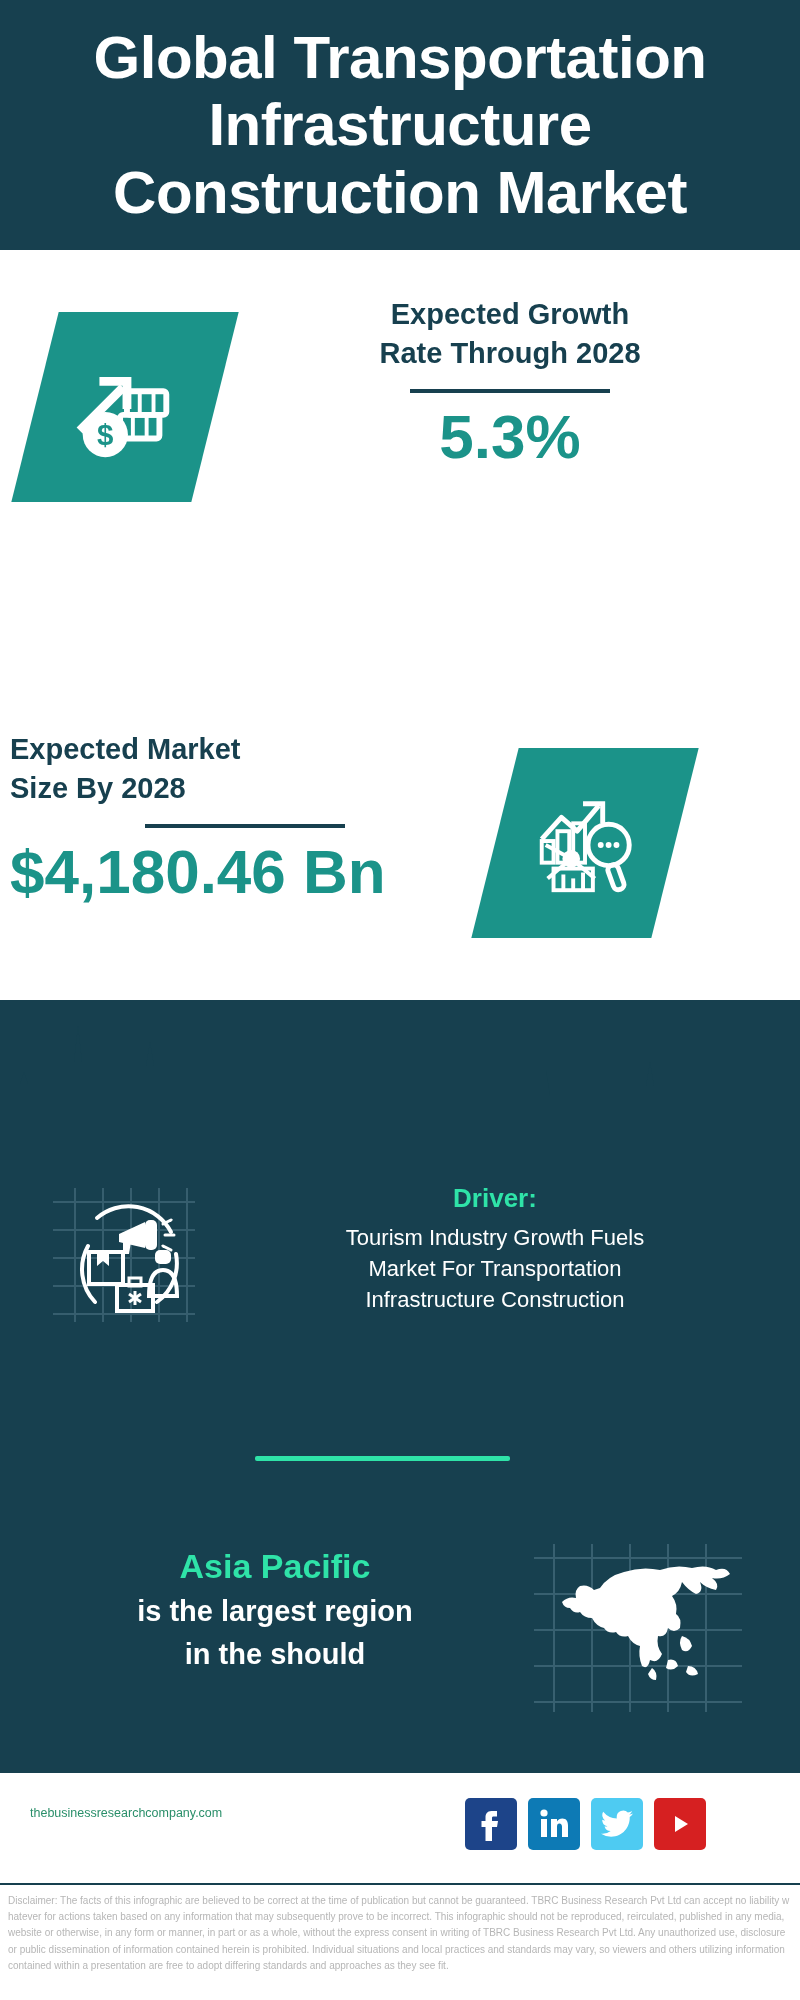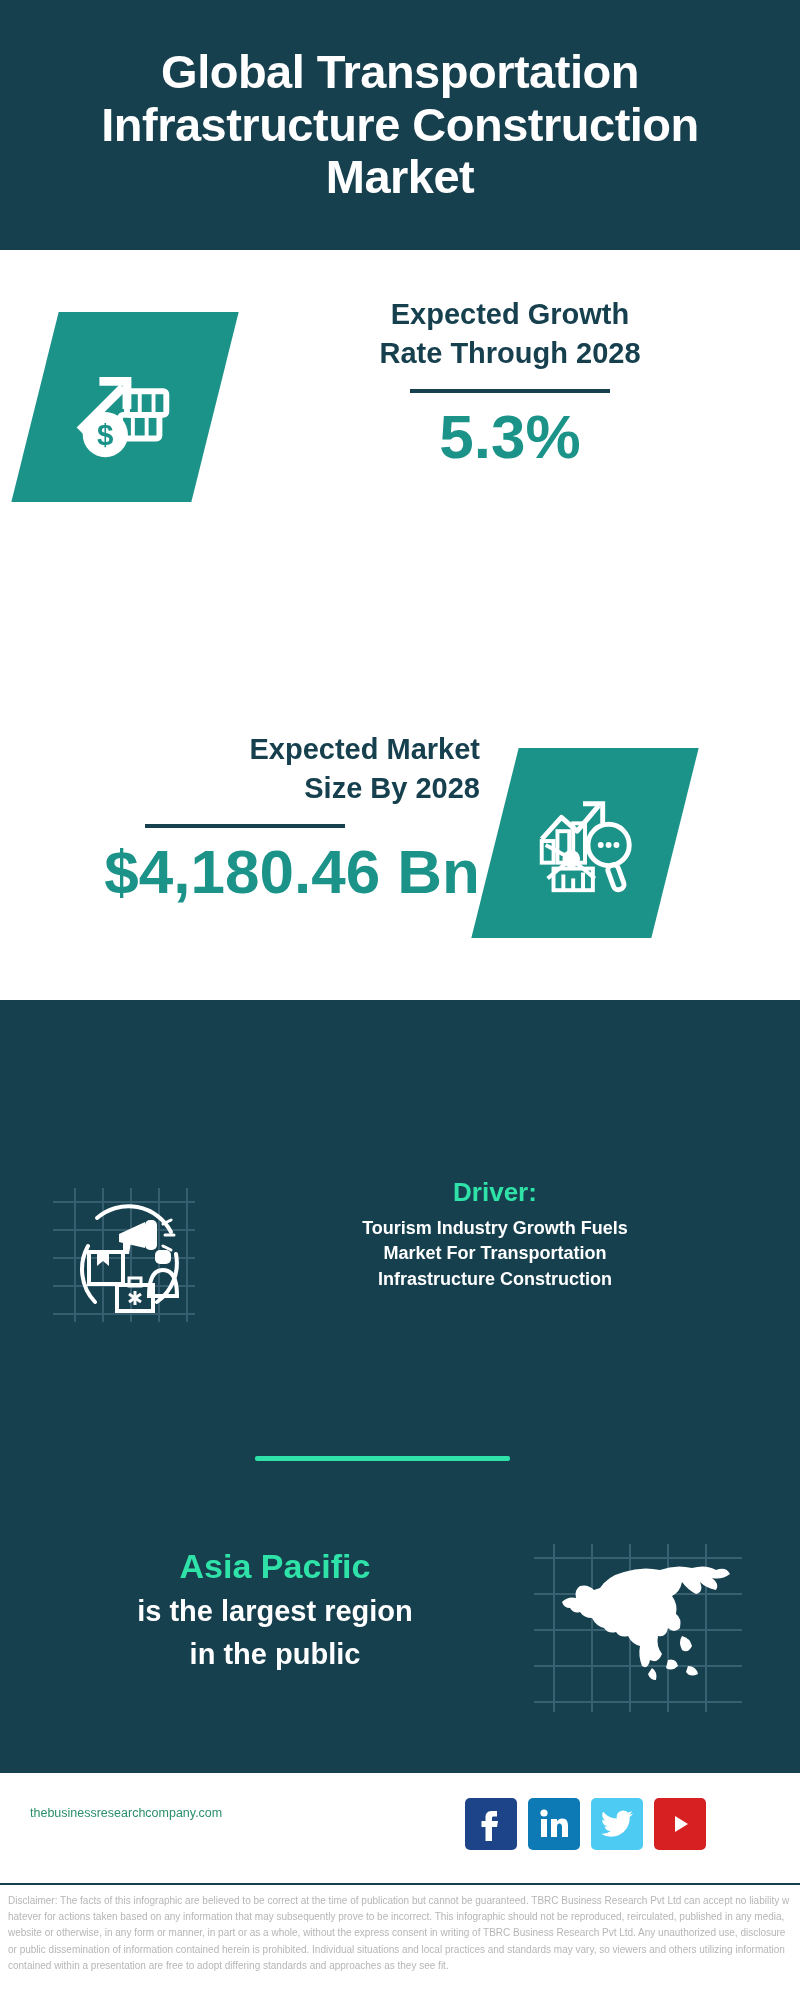--- a/index.html
+++ b/index.html
@@ -13,21 +13,21 @@
   .page{width:800px;height:2000px;position:relative;overflow:hidden;background:#fff;}
 
   
   .header{
     position:absolute;left:0;top:0;width:800px;height:250px;
     background:#17404f;
     display:flex;align-items:center;justify-content:center;
   }
   .header-title{
     color:#ffffff;
-    font-size:47px;
+    font-size:60px;
     font-weight:bold;
     line-height:1.12;
     text-align:center;
     letter-spacing:-0.5px;
     width:720px;
     padding:0 20px;
     box-sizing:border-box;
   }
 
   
@@ -61,47 +61,47 @@
   .stat2{position:absolute;left:0;top:690px;width:800px;height:310px;}
   .para-right{
     left:495px;top:58px;width:180px;height:190px;
     transform:skewX(-14deg);
   }
   .icon-wrap-r{
     position:absolute;left:495px;top:58px;width:180px;height:190px;
     display:flex;align-items:center;justify-content:center;
   }
   .stat2-text{
-    position:absolute;left:10px;top:40px;width:470px;text-align:right;
+    position:absolute;left:10px;top:40px;width:470px;text-align:left;
   }
 
   
   .darkpanel{
     position:absolute;left:0;top:1000px;width:800px;height:770px;
     background:#17404f;
   }
   .skyline{
     position:absolute;left:0;top:1000px;width:800px;height:140px;
   }
   .skyline svg{display:block;}
 
   
   .driver-sec{position:absolute;left:0;top:1160px;width:800px;height:250px;}
   .driver-icon{
     position:absolute;left:45px;top:20px;width:150px;height:150px;
   }
   .driver-text{
-    position:absolute;left:215px;top:16px;width:560px;text-align:center;
+    position:absolute;left:215px;top:22px;width:560px;text-align:center;
   }
   .driver-heading{
     color:#2fe3a8;font-size:26px;font-weight:bold;line-height:1.3;
     margin-bottom:6px;
   }
   .driver-body{
-    color:#ffffff;font-size:18px;font-weight:bold;line-height:1.42;
+    color:#ffffff;font-size:22px;font-weight:normal;line-height:1.42;
   }
 
   .divider-green{
     position:absolute;left:255px;top:1456px;width:255px;height:5px;
     background:#2fe3a8;border-radius:2px;
   }
 
   
   .region-sec{position:absolute;left:0;top:1500px;width:800px;height:250px;}
   .region-text{
@@ -283,21 +283,21 @@
       <div class="driver-body">Infrastructure Construction</div>
     </div>
   </div>
 
   <div class="divider-green"></div>
 
   <div class="region-sec">
     <div class="region-text">
       <div class="region-name">Asia Pacific</div>
       <div class="region-desc">is the largest region</div>
-      <div class="region-desc">in the public</div>
+      <div class="region-desc">in the should</div>
     </div>
     <div class="region-map">
       <svg width="230" height="175" viewBox="0 0 230 175">
         <g stroke="#3c6474" stroke-width="2" opacity="0.9">
           <line x1="24" y1="4" x2="24" y2="172"></line>
           <line x1="62" y1="4" x2="62" y2="172"></line>
           <line x1="100" y1="4" x2="100" y2="172"></line>
           <line x1="138" y1="4" x2="138" y2="172"></line>
           <line x1="176" y1="4" x2="176" y2="172"></line>
           <line x1="4" y1="18" x2="212" y2="18"></line>

